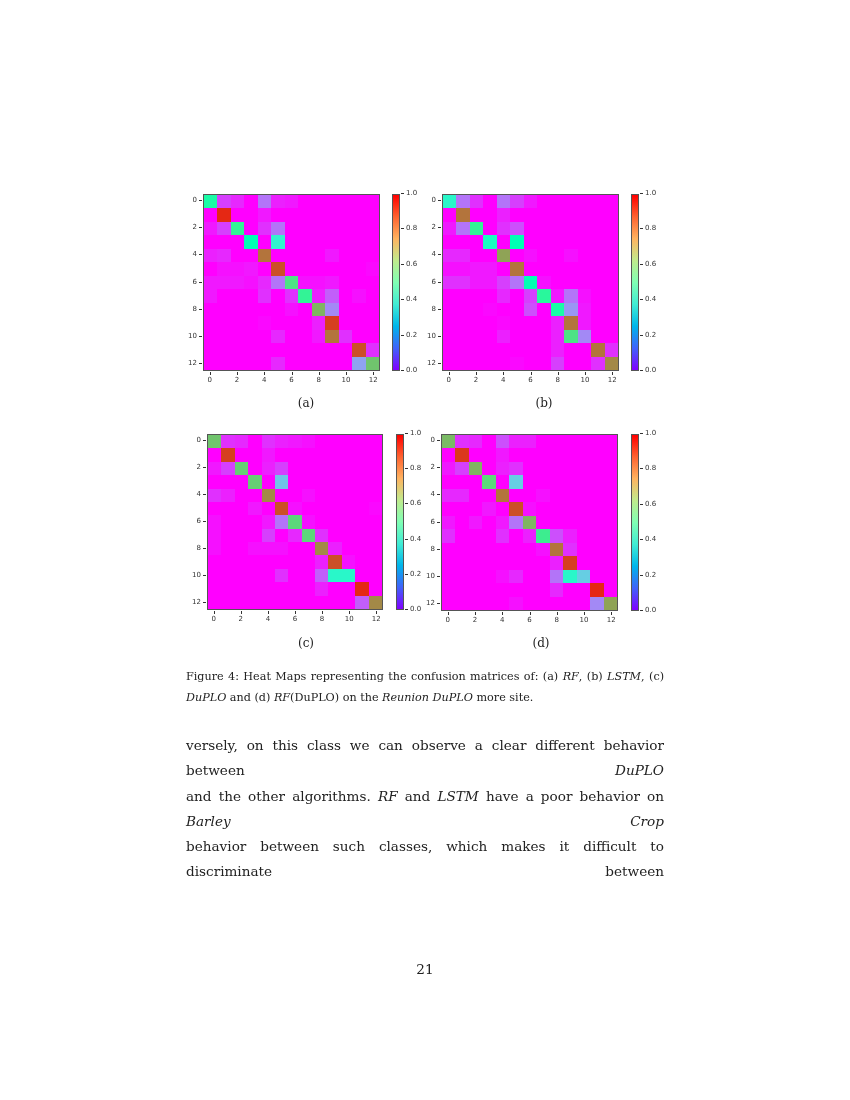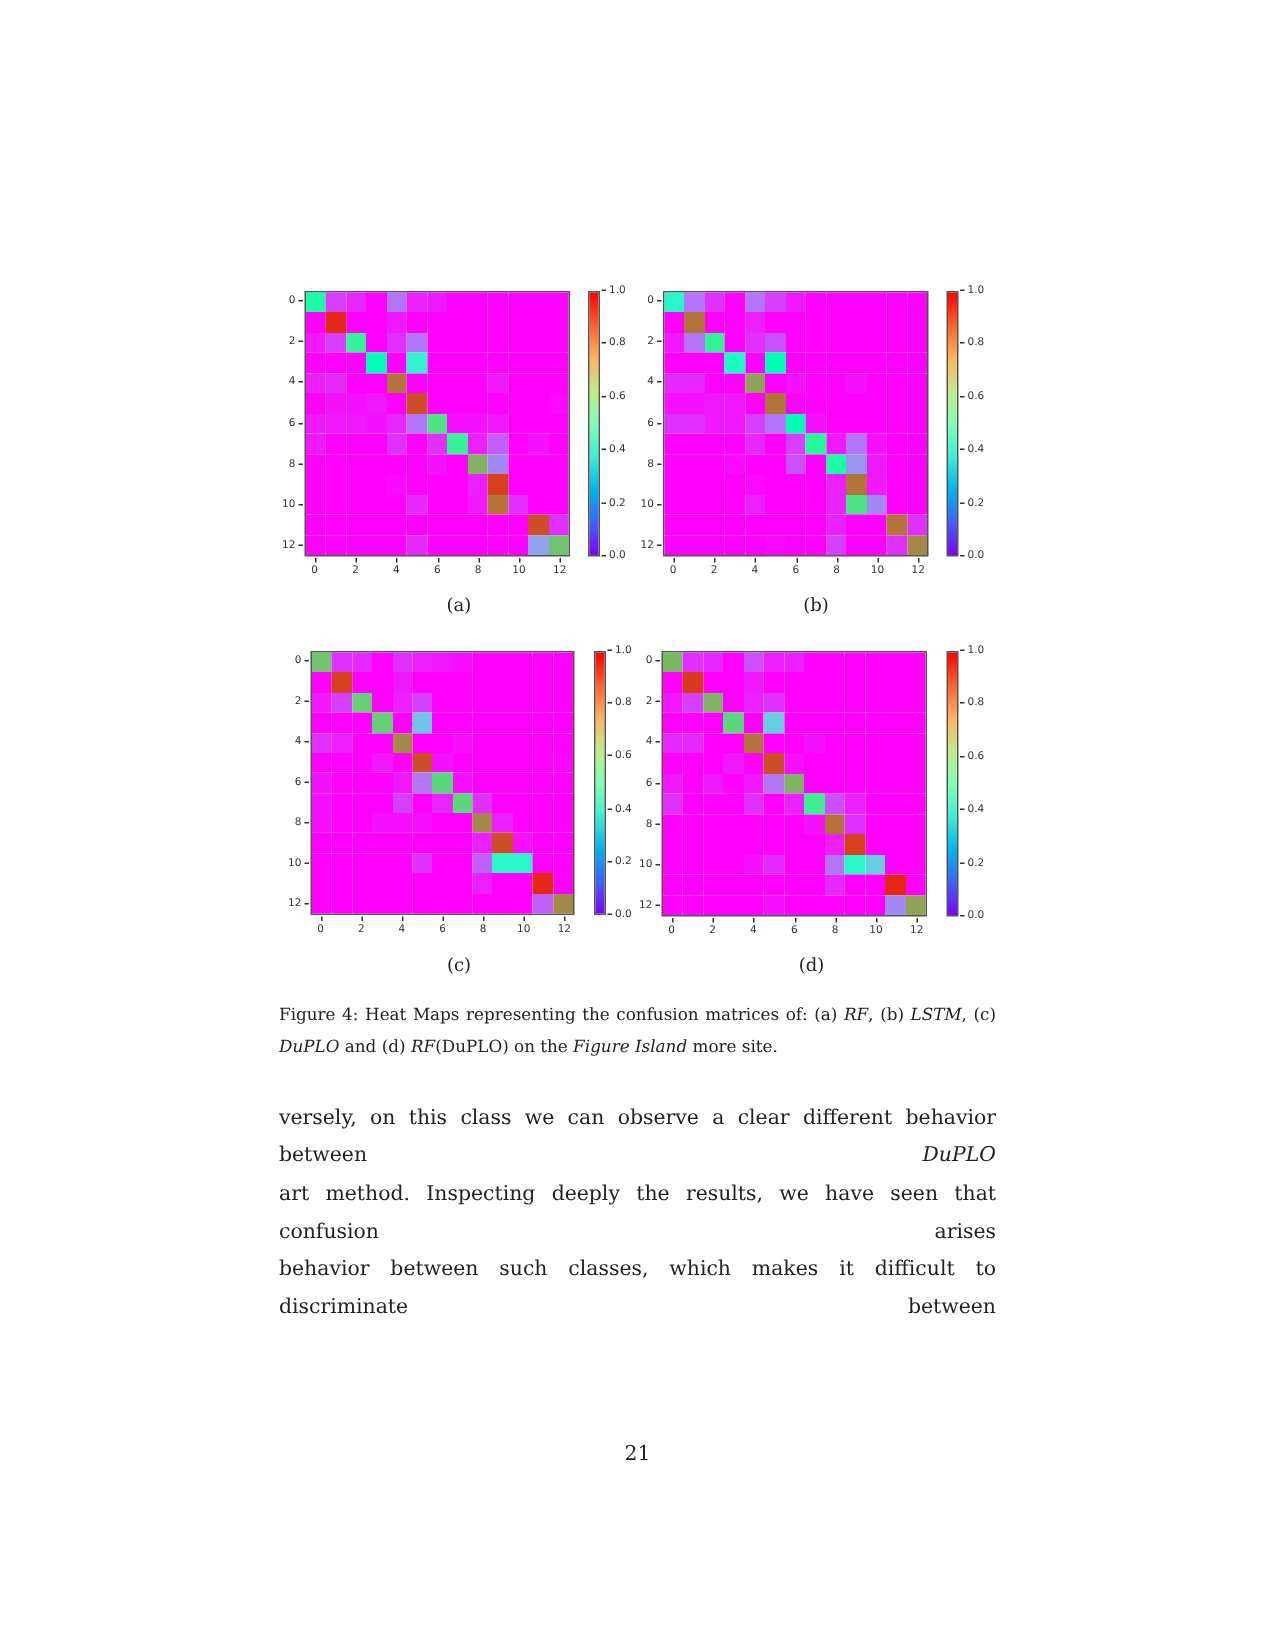--- a/index.html
+++ b/index.html
@@ -27,26 +27,26 @@
 </style>
 </head>
 <body>
 
 <div class="fig"></div>
 <div class="fig"></div>
 <div class="fig"></div>
 <div class="fig"></div>
 
 <div class="caption">
-  <span>Figure 4: Heat Maps representing the confusion matrices of: (a) </span><i>RF</i><span>, (b) </span><i>LSTM</i><span>, (c) </span><i>DuPLO</i><span> and (d) </span><i>RF</i><span>(DuPLO) on the </span><i>Figure Island</i><span> more site.</span>
+  <span>Figure 4: Heat Maps representing the confusion matrices of: (a) </span><i>RF</i><span>, (b) </span><i>LSTM</i><span>, (c) </span><i>DuPLO</i><span> and (d) </span><i>RF</i><span>(DuPLO) on the </span><i>Reunion DuPLO</i><span> more site.</span>
 </div>
 
 <div class="body-text" id="body-text">
     <p><span>versely, on this class we can observe a clear different behavior between </span><i>DuPLO</i></p>
-    <p><span>art method. Inspecting deeply the results, we have seen that confusion arises</span></p>
+    <p><span>and the other algorithms. </span><i>RF</i><span> and </span><i>LSTM</i><span> have a poor behavior on </span><i>Barley Crop</i></p>
     <p><span>behavior between such classes, which makes it difficult to discriminate between</span></p>
   </div>
 
 <div class="page-num">21</div>
 
 <div class="hm" style="left: 203px; top: 194px; width: 177px; height: 177px;">
     <div class="cell" style="background: rgb(26, 252, 166);"></div>
     <div class="cell" style="background: rgb(214, 63, 253);"></div>
     <div class="cell" style="background: rgb(230, 40, 254);"></div>
     <div class="cell" style="background: rgb(255, 0, 255);"></div>

